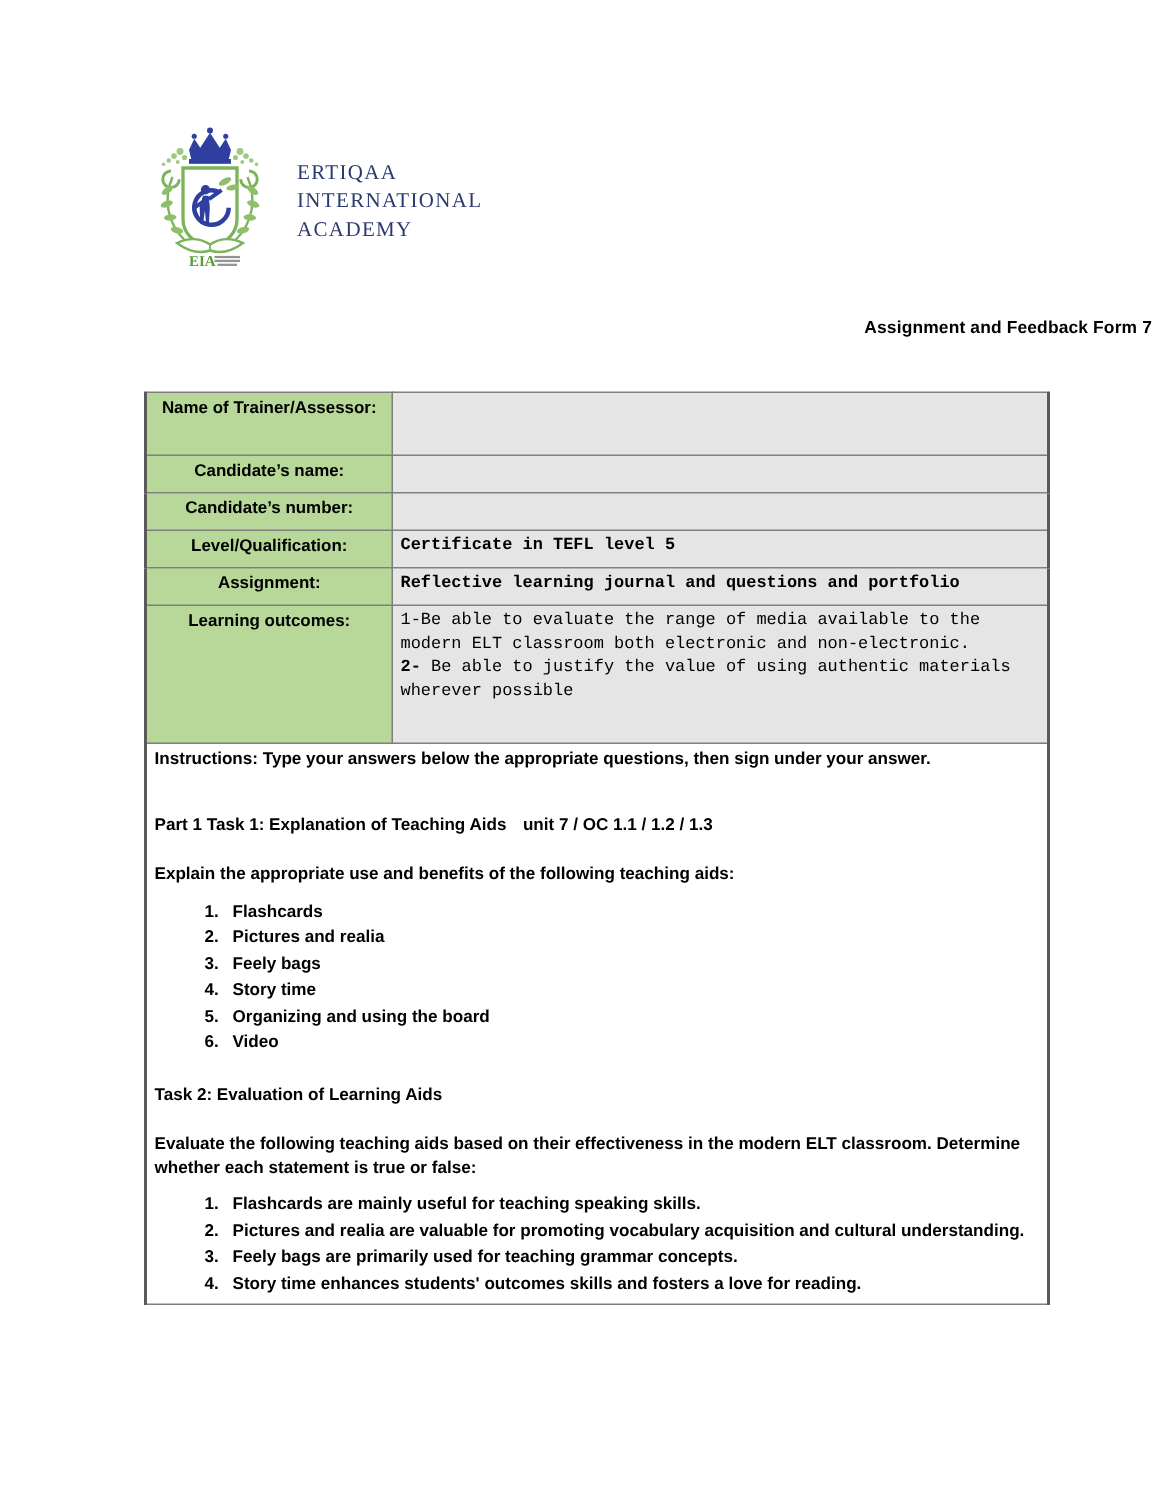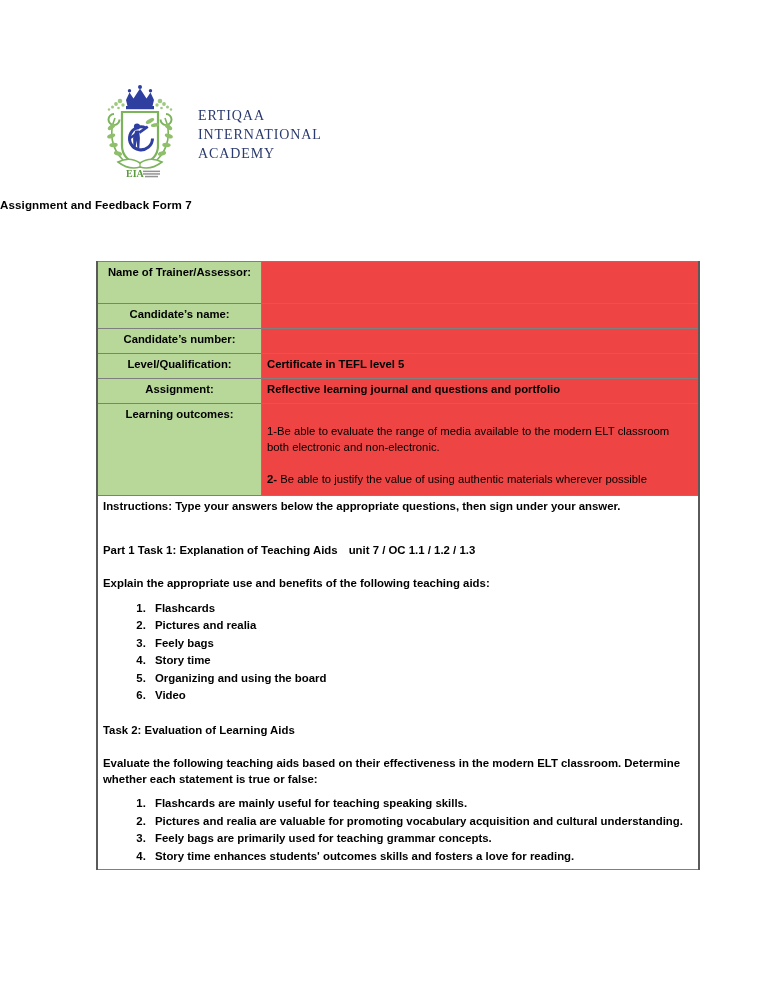--- a/index.html
+++ b/index.html
@@ -39,22 +39,22 @@
     letter-spacing: 0.9px;
     font-weight: 400;
   }
   .brand-text div { white-space: nowrap; }
 
   
   .doc-title {
     position: absolute;
     left: 0;
     right: 0;
-    top: 198px;
-    text-align: left;
+    top: 212px;
+    text-align: right;
     font-size: 11.6px;
     font-weight: bold;
     letter-spacing: 0.1px;
   }
 
   
   .form-table {
     position: absolute;
     left: 96px;
     top: 261px;
@@ -70,27 +70,27 @@
     line-height: 15.5px;
   }
   .form-table .outer-left  { border-left-width: 2px;  border-left-color: #5a5a5a; }
   .form-table .outer-right { border-right-width: 2px; border-right-color: #5a5a5a; }
   .lbl {
     width: 153px;
     background: #b7d898;
     font-weight: bold;
     text-align: center;
   }
-  .val { background: #ef4444; }
+  .val { background: #e5e5e5; font-family: Liberation Mono, monospace; }
   .val.bold { font-weight: bold; }
   .row-name td { height: 34px; }
   .row-short td { height: 17px; }
   .row-lo td { height: 84px; }
 
-  .lo-line { font-weight: normal; margin-top: 17px; }
+  .lo-line { font-weight: normal; }
   .lo-num  { font-weight: bold; }
 
   
   .body-cell {
     padding: 10px 7px 8px 7px;
     line-height: 20px;
     font-size: 11.4px;
     font-weight: bold;
     margin-left: 36px;
   }

